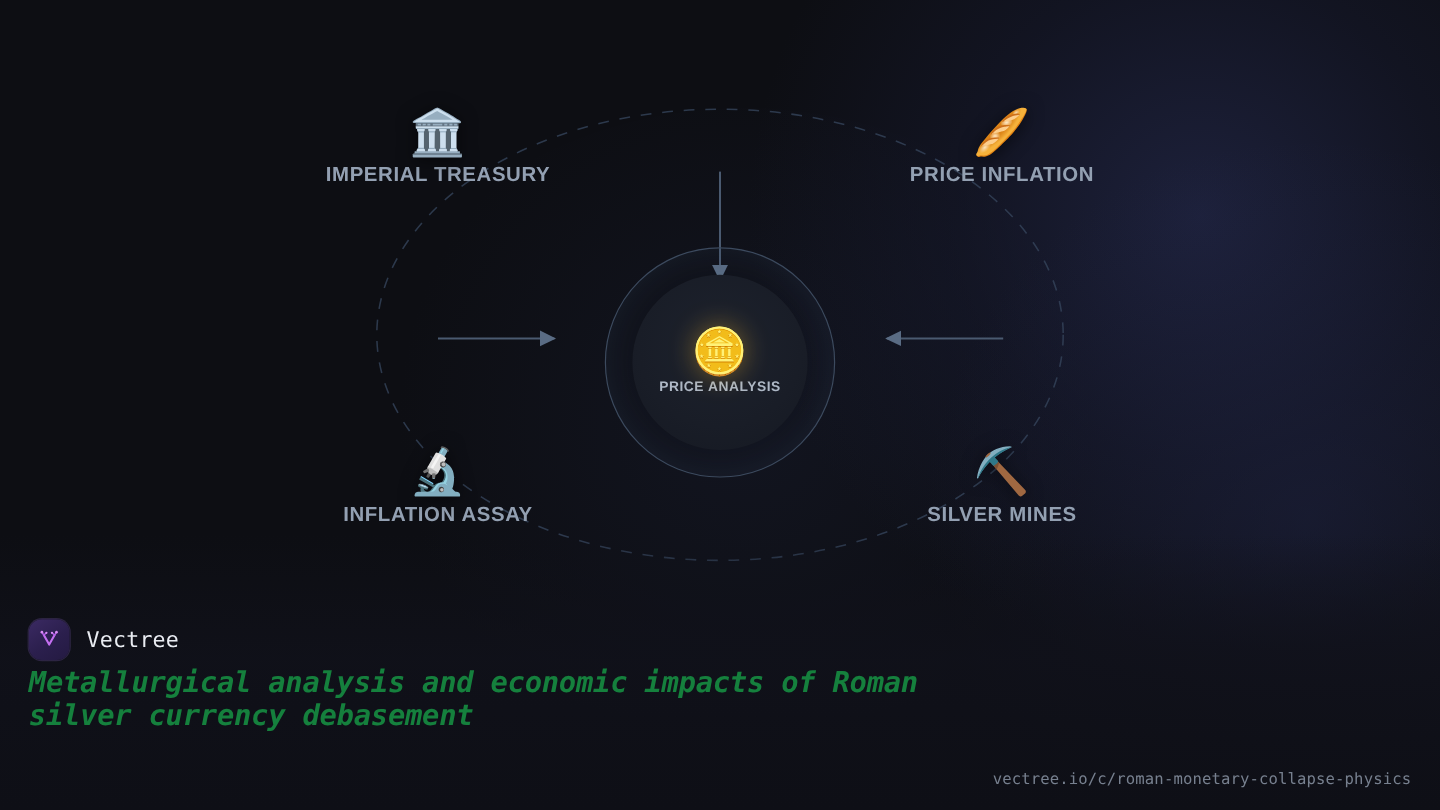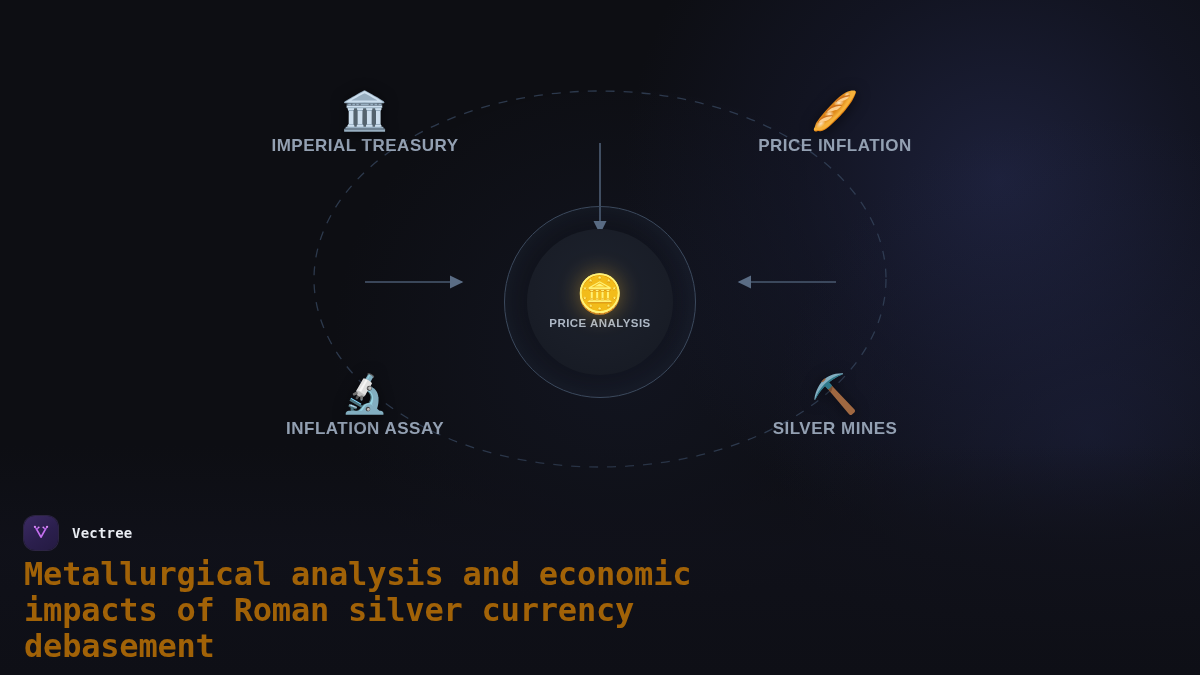--- a/index.html
+++ b/index.html
@@ -139,35 +139,36 @@
   }
   .brand-mark{
     width:34px; height:34px;
     border-radius:11px;
     background:linear-gradient(145deg,#3b2a63 0%,#2b1f4d 55%,#241a42 100%);
     box-shadow:0 0 0 1px rgba(150,110,220,0.22);
     display:flex; align-items:center; justify-content:center;
   }
   .brand-name{
     font-family:"DejaVu Sans Mono", monospace;
-    font-size:14px;
-    font-weight:700;
+    font-size:18px;
+    font-weight:400;
     color:#e9ecf2;
     letter-spacing:0.2px;
   }
   .headline{
     position:absolute;
     left:24px; top:66px;
     width:790px;
     font-family:"DejaVu Sans Mono", monospace;
-    font-size:32px;
+    font-size:24px;
     font-weight:700;
     line-height:1.13;
-    color:#a16207;
+    color:#15803d;
     letter-spacing:-0.2px;
+    font-style:italic;
   }
   .url{
     position:absolute;
     right:24px; bottom:18px;
     font-family:"DejaVu Sans Mono", monospace;
     font-size:13px;
     color:#77808f;
     letter-spacing:0.1px;
   }
 </style>
@@ -246,14 +247,15 @@
         <circle cx="9.2" cy="5.2" r="1.15" fill="#d98bf5"></circle>
         <circle cx="19.3" cy="4.6" r="1.35" fill="#d98bf5"></circle>
         <circle cx="14.8" cy="5.2" r="1.15" fill="#d98bf5"></circle>
       </svg>
     </div>
     <div class="brand-name">Vectree</div>
   </div>
 
   <div class="headline">Metallurgical analysis and economic impacts of Roman silver currency debasement</div>
 
+  <div class="url">vectree.io/c/roman-monetary-collapse-physics</div>
 
 </div>
 
 </body></html>

